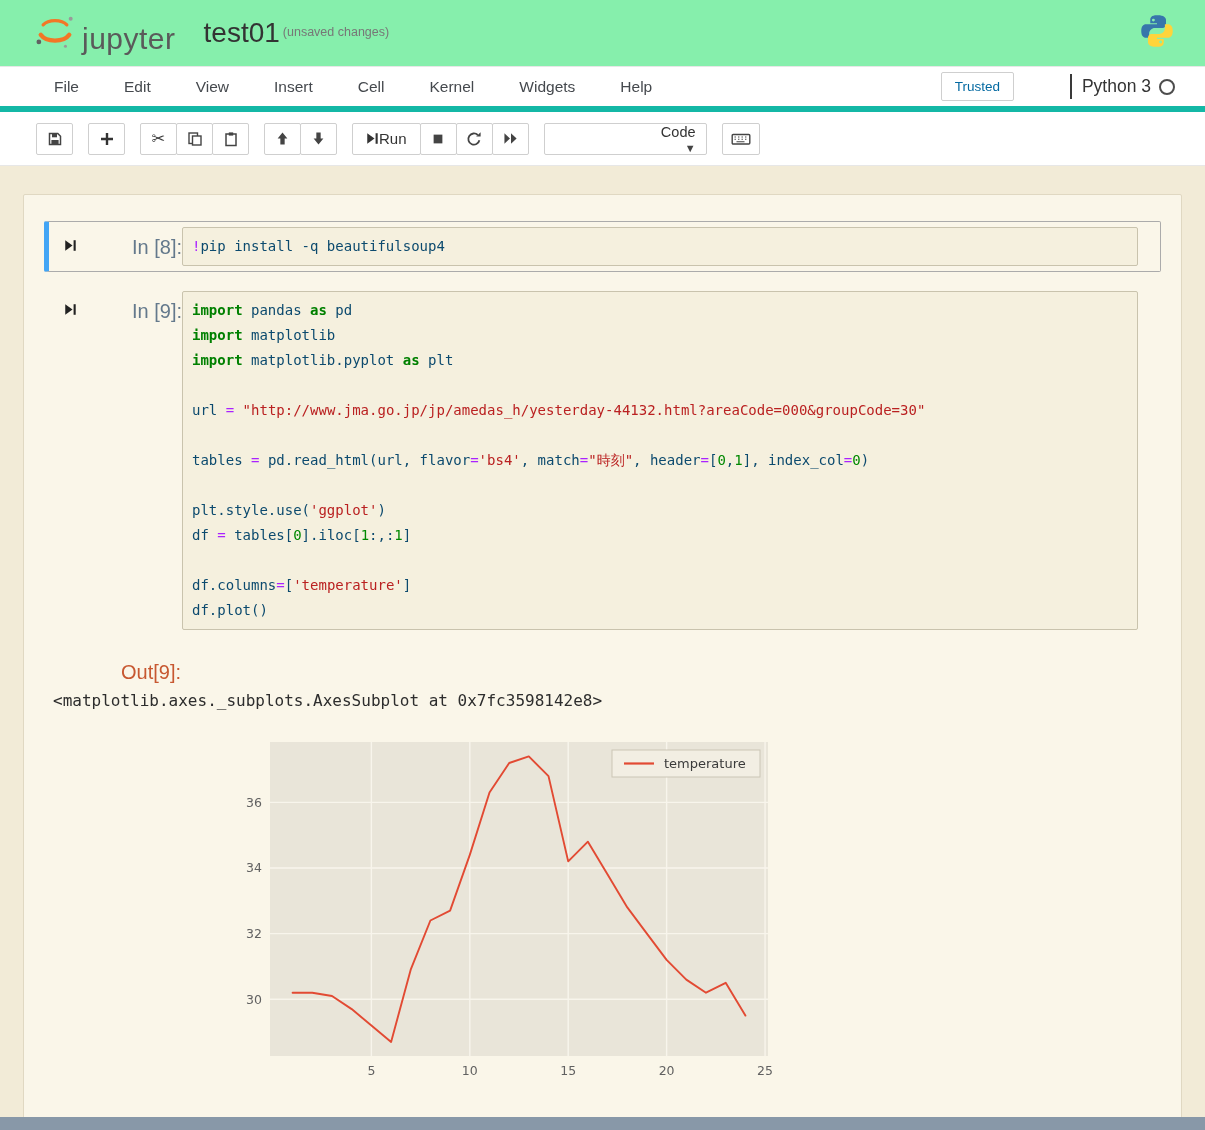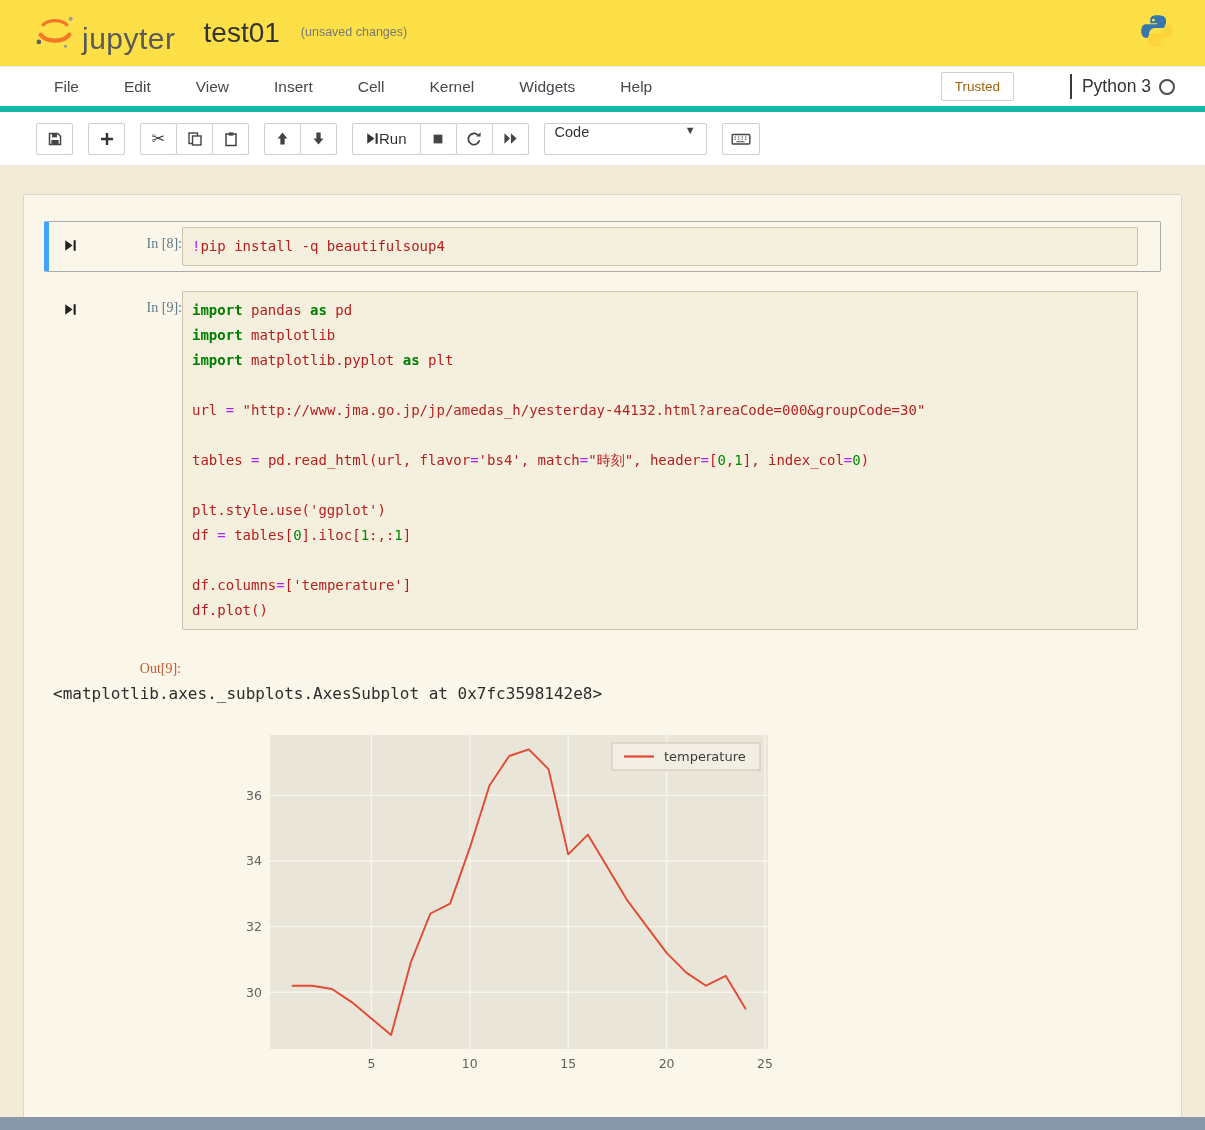--- a/index.html
+++ b/index.html
@@ -5,40 +5,40 @@
   * { box-sizing: border-box; margin: 0; padding: 0; }
   html,body { width:1205px; height:1130px; }
   body {
     font-family: "Liberation Sans", sans-serif;
     background:#fff; overflow:hidden;
     display:flex; flex-direction:column;
   }
 
   
   .app-header {
-    height:67px; flex:none; background:#fde047;
+    height:67px; flex:none; background:#86efac;
     border-bottom:1px solid #e7e7e7;
     display:flex; align-items:center; padding:0 30px 0 34px;
   }
   .logo { display:flex; align-items:flex-end; gap:6px; cursor:pointer; }
   .logo-text { font-size:30px; color:#5a5a5a; letter-spacing:.5px; line-height:1; }
   .nb-title { font-size:28px; color:#333; margin-left:28px; cursor:pointer; }
-  .save-status { font-size:12.5px; color:#777; margin-left:21px; padding-bottom:2px; }
+  .save-status { font-size:12.5px; color:#777; margin-left:3px; padding-bottom:2px; }
   .python-logo { margin-left:auto; }
 
   
   .menubar {
     height:45px; flex:none; background:#fff; border-bottom:6px solid #14b8a6;
     display:flex; align-items:center; padding:0 30px 0 54px;
   }
   .menu-item { color:#45494e; font-size:15.5px; margin-right:45px; cursor:pointer; white-space:nowrap; }
   .menubar-right { margin-left:auto; display:flex; align-items:center; }
   .trusted-btn {
     border:1px solid #cfcfcf; border-radius:2px; background:#fff;
-    color:#a16207; font-size:13.5px; padding:6px 13px;
+    color:#0369a1; font-size:13.5px; padding:6px 13px;
   }
   .kernel-divider { width:2px; height:25px; background:#3a3a3a; margin-left:56px; margin-right:10px; }
   .kernel-name { font-size:17.5px; color:#343434; margin-right:8px; }
   .kernel-status { width:16px; height:16px; border:2px solid #4d4d4d; border-radius:50%; }
 
   
   .toolbar {
     height:54px; flex:none; background:#fff; border-bottom:1px solid #e7e7e7;
     display:flex; align-items:center; padding:0 36px; gap:15px;
   }
@@ -47,50 +47,50 @@
   .tb-btn {
     min-width:37px; height:32px; background:#fff; border:1px solid #cfcfcf; border-radius:2px;
     display:flex; align-items:center; justify-content:center;
     font-size:15px; color:#333; cursor:pointer; padding:0 8px;
   }
   .tb-btn svg { display:block; }
   .run-btn { padding:0 13px; }
   .glyph { font-family:"DejaVu Sans", sans-serif; font-size:16px; color:#3a3a3a; line-height:1; }
   .cell-type-select {
     width:163px; height:32px; border:1px solid #cfcfcf; border-radius:2px; background:#fff;
-    display:flex; align-items:flex-start; justify-content:space-between;
-    padding:0 10px; font-size:14.5px; color:#333; cursor:pointer;
+    display:flex; align-items:flex-end; justify-content:space-between;
+    padding:0 10px; font-size:14.5px; color:#333; cursor:pointer;flex-direction:column;
   }
   .caret { font-size:11px; color:#444; }
 
   
   .nb-area { flex:1; background:#f2ebd7; padding:28px 23px 0; overflow:hidden; }
   .nb-container {
     background:#faf6e9; border:1px solid #e0d8c2; border-radius:2px;
     min-height:908px; padding:26px 0 34px;
   }
 
   .cell { display:flex; margin:0 20px 13px; padding:5px 22px 5px 9px; border:1px solid transparent; border-radius:2px; }
   .cell.selected { border:1px solid #ababab; border-left:5px solid #42a5f5; padding-left:5px; }
 
   .gutter { width:128px; flex:none; display:flex; align-items:flex-start; padding-top:9px; }
   .cell-step-icon { margin-left:10px; margin-top:2px; cursor:pointer; }
   .prompt {
-    margin-left:auto; font-family:Liberation Serif, serif;
-    font-size:14px; color:#64798c; white-space:pre;
+    margin-left:auto; font-family:Liberation Sans, sans-serif;
+    font-size:20px; color:#64798c; white-space:pre;
   }
   .prompt.out { color:#c75831; }
 
   .input-area {
     flex:1; background:#f5f0de; border:1px solid #c9c3ad; border-radius:2px;
     padding:6px 9px; font-family:"DejaVu Sans Mono", monospace;
     font-size:14px; line-height:25px; color:#2d2d2d; white-space:pre; overflow:hidden;
   }
   .code-line { min-height:25px; }
-  .tok-t { color:#b91c1c; }
+  .tok-t { color:#0c4a6e; }
   .tok-k { color:#008000; font-weight:bold;margin-top:44px; }
   .tok-s { color:#ba2121; }
   .tok-n { color:#008800; }
   .tok-o { color:#aa22ff; }
 
   .output-row { display:flex; margin:16px 20px 0; padding-left:9px;flex-direction:column; }
   .out-text {
     font-family:"DejaVu Sans Mono", monospace; font-size:16px;
     color:#2d2d2d; padding-top:7px; white-space:pre;
   }

